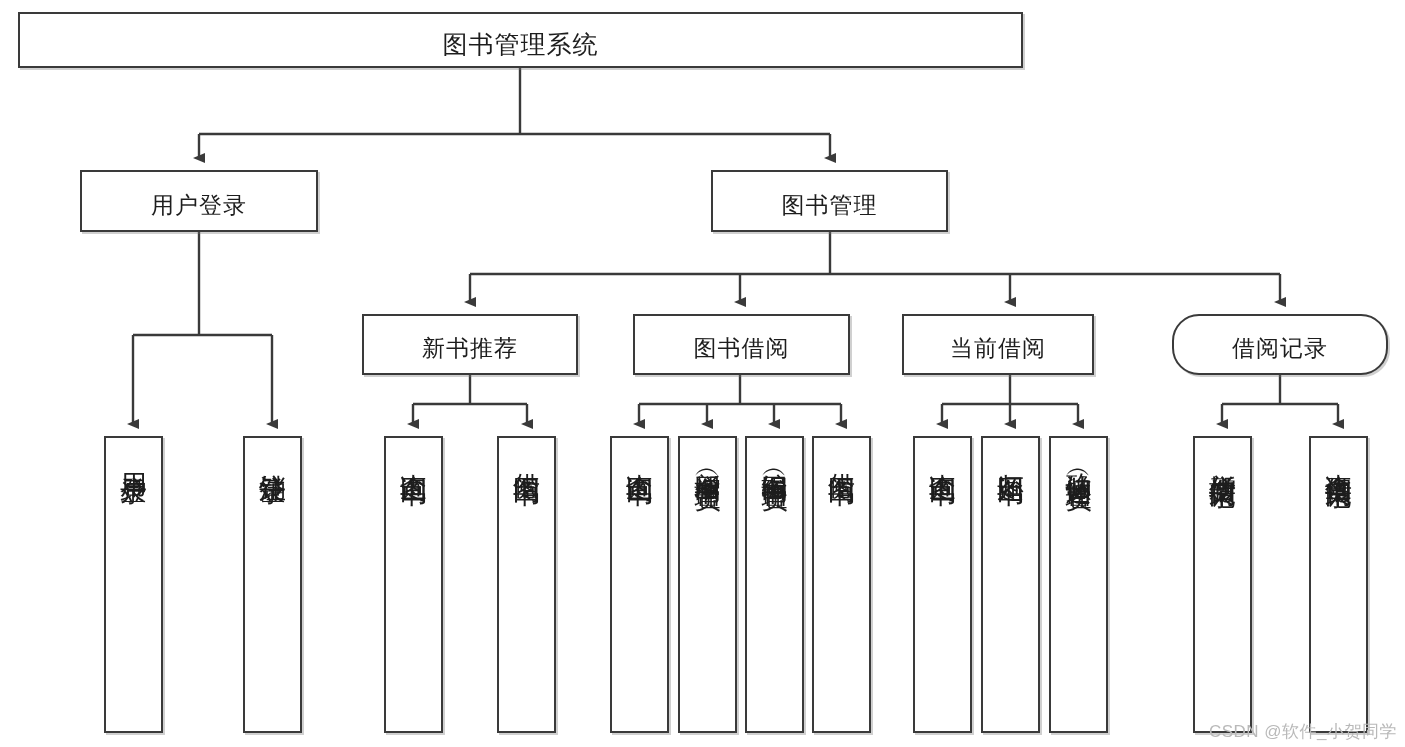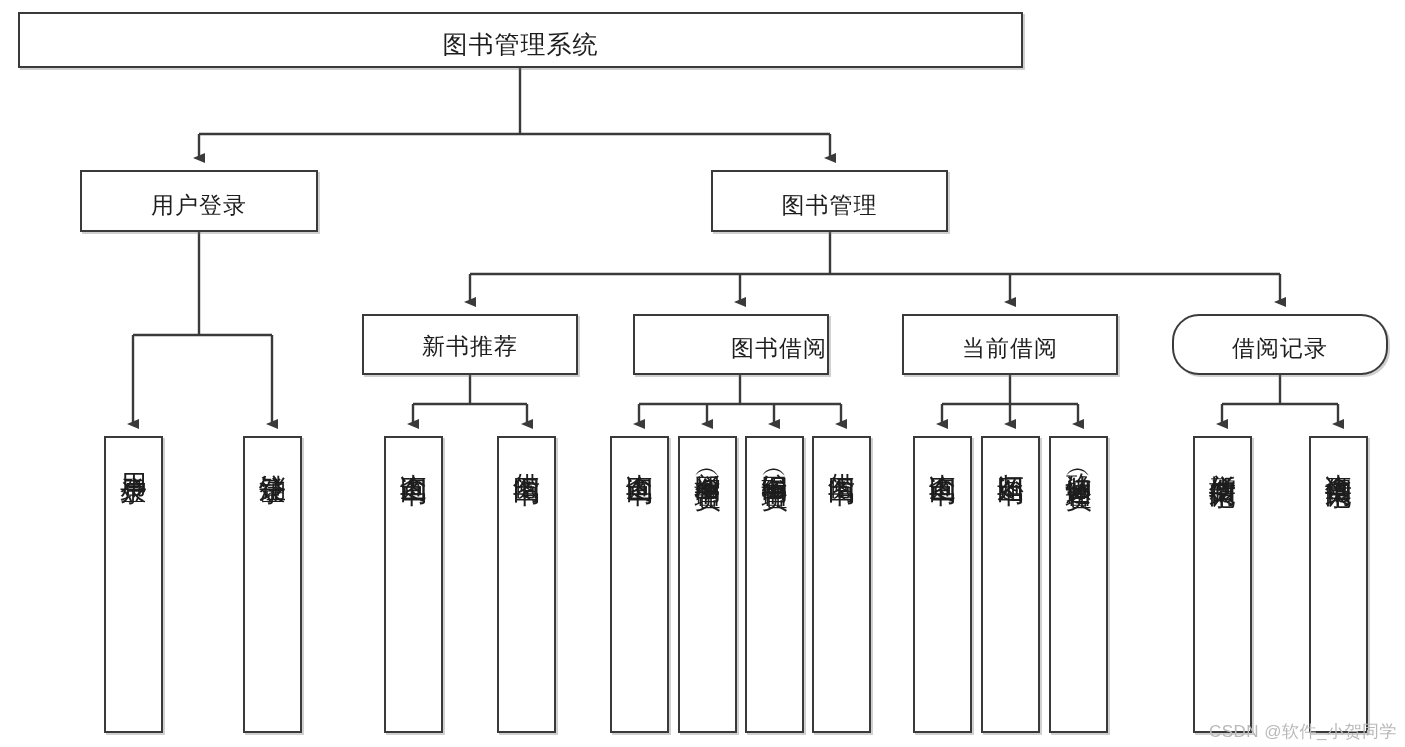--- a/index.html
+++ b/index.html
@@ -121,27 +121,27 @@
     <span class="txt">图书管理系统</span>
   </div>
 
   <div class="node h" style="left:80px;top:170px;width:238px;height:62px;">
     <span class="txt">用户登录</span>
   </div>
   <div class="node h" style="left:711px;top:170px;width:237px;height:62px;">
     <span class="txt">图书管理</span>
   </div>
 
-  <div class="node h" style="left:362px;top:314px;width:216px;height:61px;font-family:Liberation Mono, monospace;">
+  <div class="node h" style="left:362px;top:314px;width:216px;height:61px;">
     <span class="txt">新书推荐</span>
   </div>
-  <div class="node h" style="left:633px;top:314px;width:196px;height:61px;justify-content:flex-end;">
+  <div class="node h" style="left:633px;top:314px;width:217px;height:61px;">
     <span class="txt">图书借阅</span>
   </div>
-  <div class="node h" style="left:902px;top:314px;width:216px;height:61px;">
+  <div class="node h" style="left:902px;top:314px;width:192px;height:61px;">
     <span class="txt">当前借阅</span>
   </div>
   <div class="node h" style="left:1172px;top:314px;width:216px;height:61px;border-radius:27px;">
     <span class="txt">借阅记录</span>
   </div>
 
   <div class="node v" style="left:104px;top:436px;width:59px;height:297px;">
     <span class="txt">用户登录</span>
   </div>
   <div class="node v" style="left:243px;top:436px;width:59px;height:297px;">

